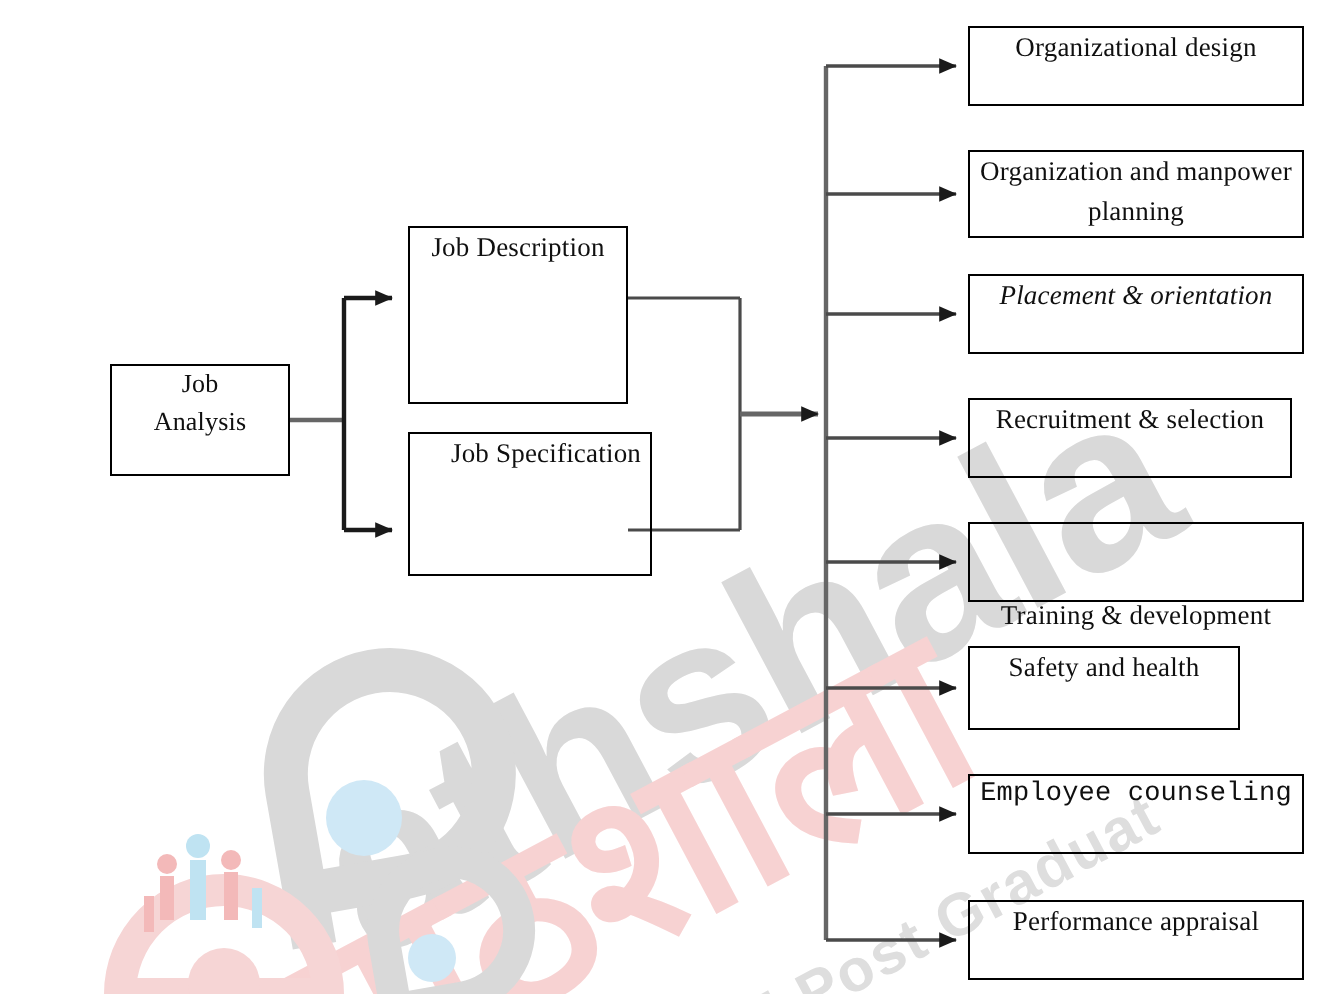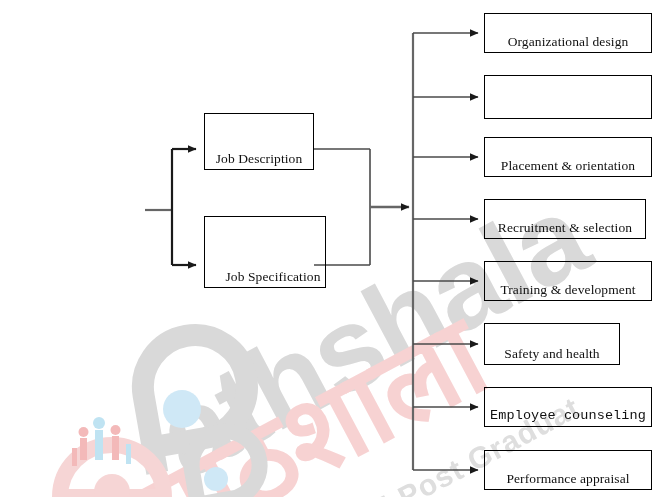--- a/index.html
+++ b/index.html
@@ -35,21 +35,21 @@
     z-index: 2;
     pointer-events: none;
   }
   
   .node {
     position: absolute;
     box-sizing: border-box;
     border: 1px solid #000000;
     background: transparent;
     display: flex;
-    align-items: flex-end;
+    align-items: flex-start;
     justify-content: center;
     text-align: center;
     color: #101010;
     font-size: 13.5px;
     line-height: 1.45;
     z-index: 3;
     letter-spacing: 0.1px;
     padding: 0 4px;
   }
   .node.two-line {
@@ -156,40 +156,48 @@
         <path d="M413 97 L478 97" marker-end="url(#arrowHead)"></path>
         <path d="M413 157 L478 157" marker-end="url(#arrowHead)"></path>
         <path d="M413 219 L478 219" marker-end="url(#arrowHead)"></path>
         <path d="M413 281 L478 281" marker-end="url(#arrowHead)"></path>
         <path d="M413 344 L478 344" marker-end="url(#arrowHead)"></path>
         <path d="M413 407 L478 407" marker-end="url(#arrowHead)"></path>
         <path d="M413 470 L478 470" marker-end="url(#arrowHead)"></path>
       </g>
   </svg>
 
-
-  <div class="node" id="node-jd" style="left: 204px; top: 113px; width: 110px; height: 57px;">
+  <div class="node node-left" id="node-root" style="left: 55px; top: 182px; width: 90px; height: 56px;">
+    <div>
+      <span class="ln">Job</span>
+      <span class="ln">Analysis</span>
+    </div>
+  </div>
+
+  <div class="node" id="node-jd" style="left: 204px; top: 113px; width: 110px; height: 89px;">
     <span>Job Description</span>
   </div>
 
   <div class="node" id="node-js" style="left: 204px; top: 216px; width: 122px; height: 72px; padding-left: 20px;">
     <span>Job Specification</span>
   </div>
 
   <div id="outputs-host">
       <div class="node" style="left: 484px; top: 13px; width: 168px; height: 40px;">
         <div>
           <span style="display: block;">Organizational design</span>
         </div>
       </div>
       <div class="node two-line" style="left: 484px; top: 75px; width: 168px; height: 44px;">
         <div>
-        </div>
-      </div>
-      <div class="node" style="left: 484px; top: 137px; width: 168px; height: 40px;">
+          <span style="display: block;">Organization and manpower</span>
+          <span style="display: block;">planning</span>
+        </div>
+      </div>
+      <div class="node" style="left: 484px; top: 137px; width: 168px; height: 40px; font-style: italic;">
         <div>
           <span style="display: block;">Placement &amp; orientation</span>
         </div>
       </div>
       <div class="node" style="left: 484px; top: 199px; width: 162px; height: 40px; font-family: Liberation Serif, serif;">
         <div>
           <span style="display: block;">Recruitment &amp; selection</span>
         </div>
       </div>
       <div class="node" style="left: 484px; top: 261px; width: 168px; height: 40px;">

